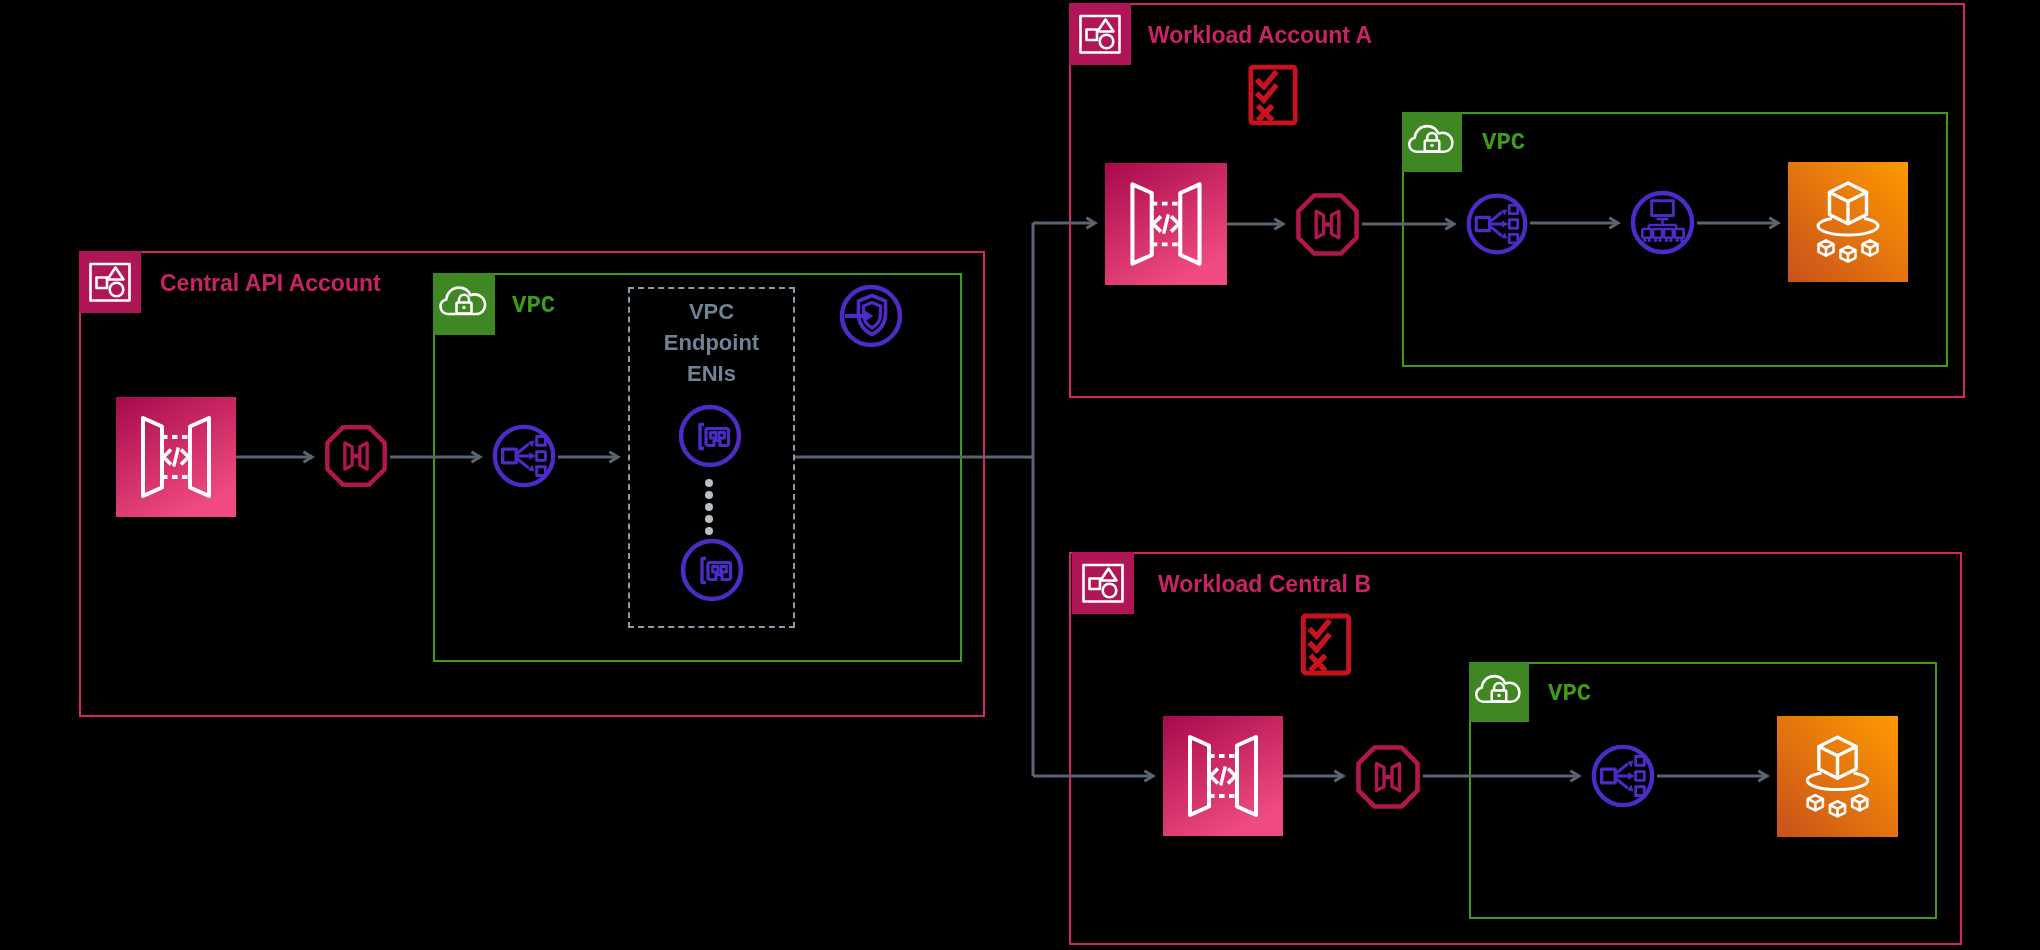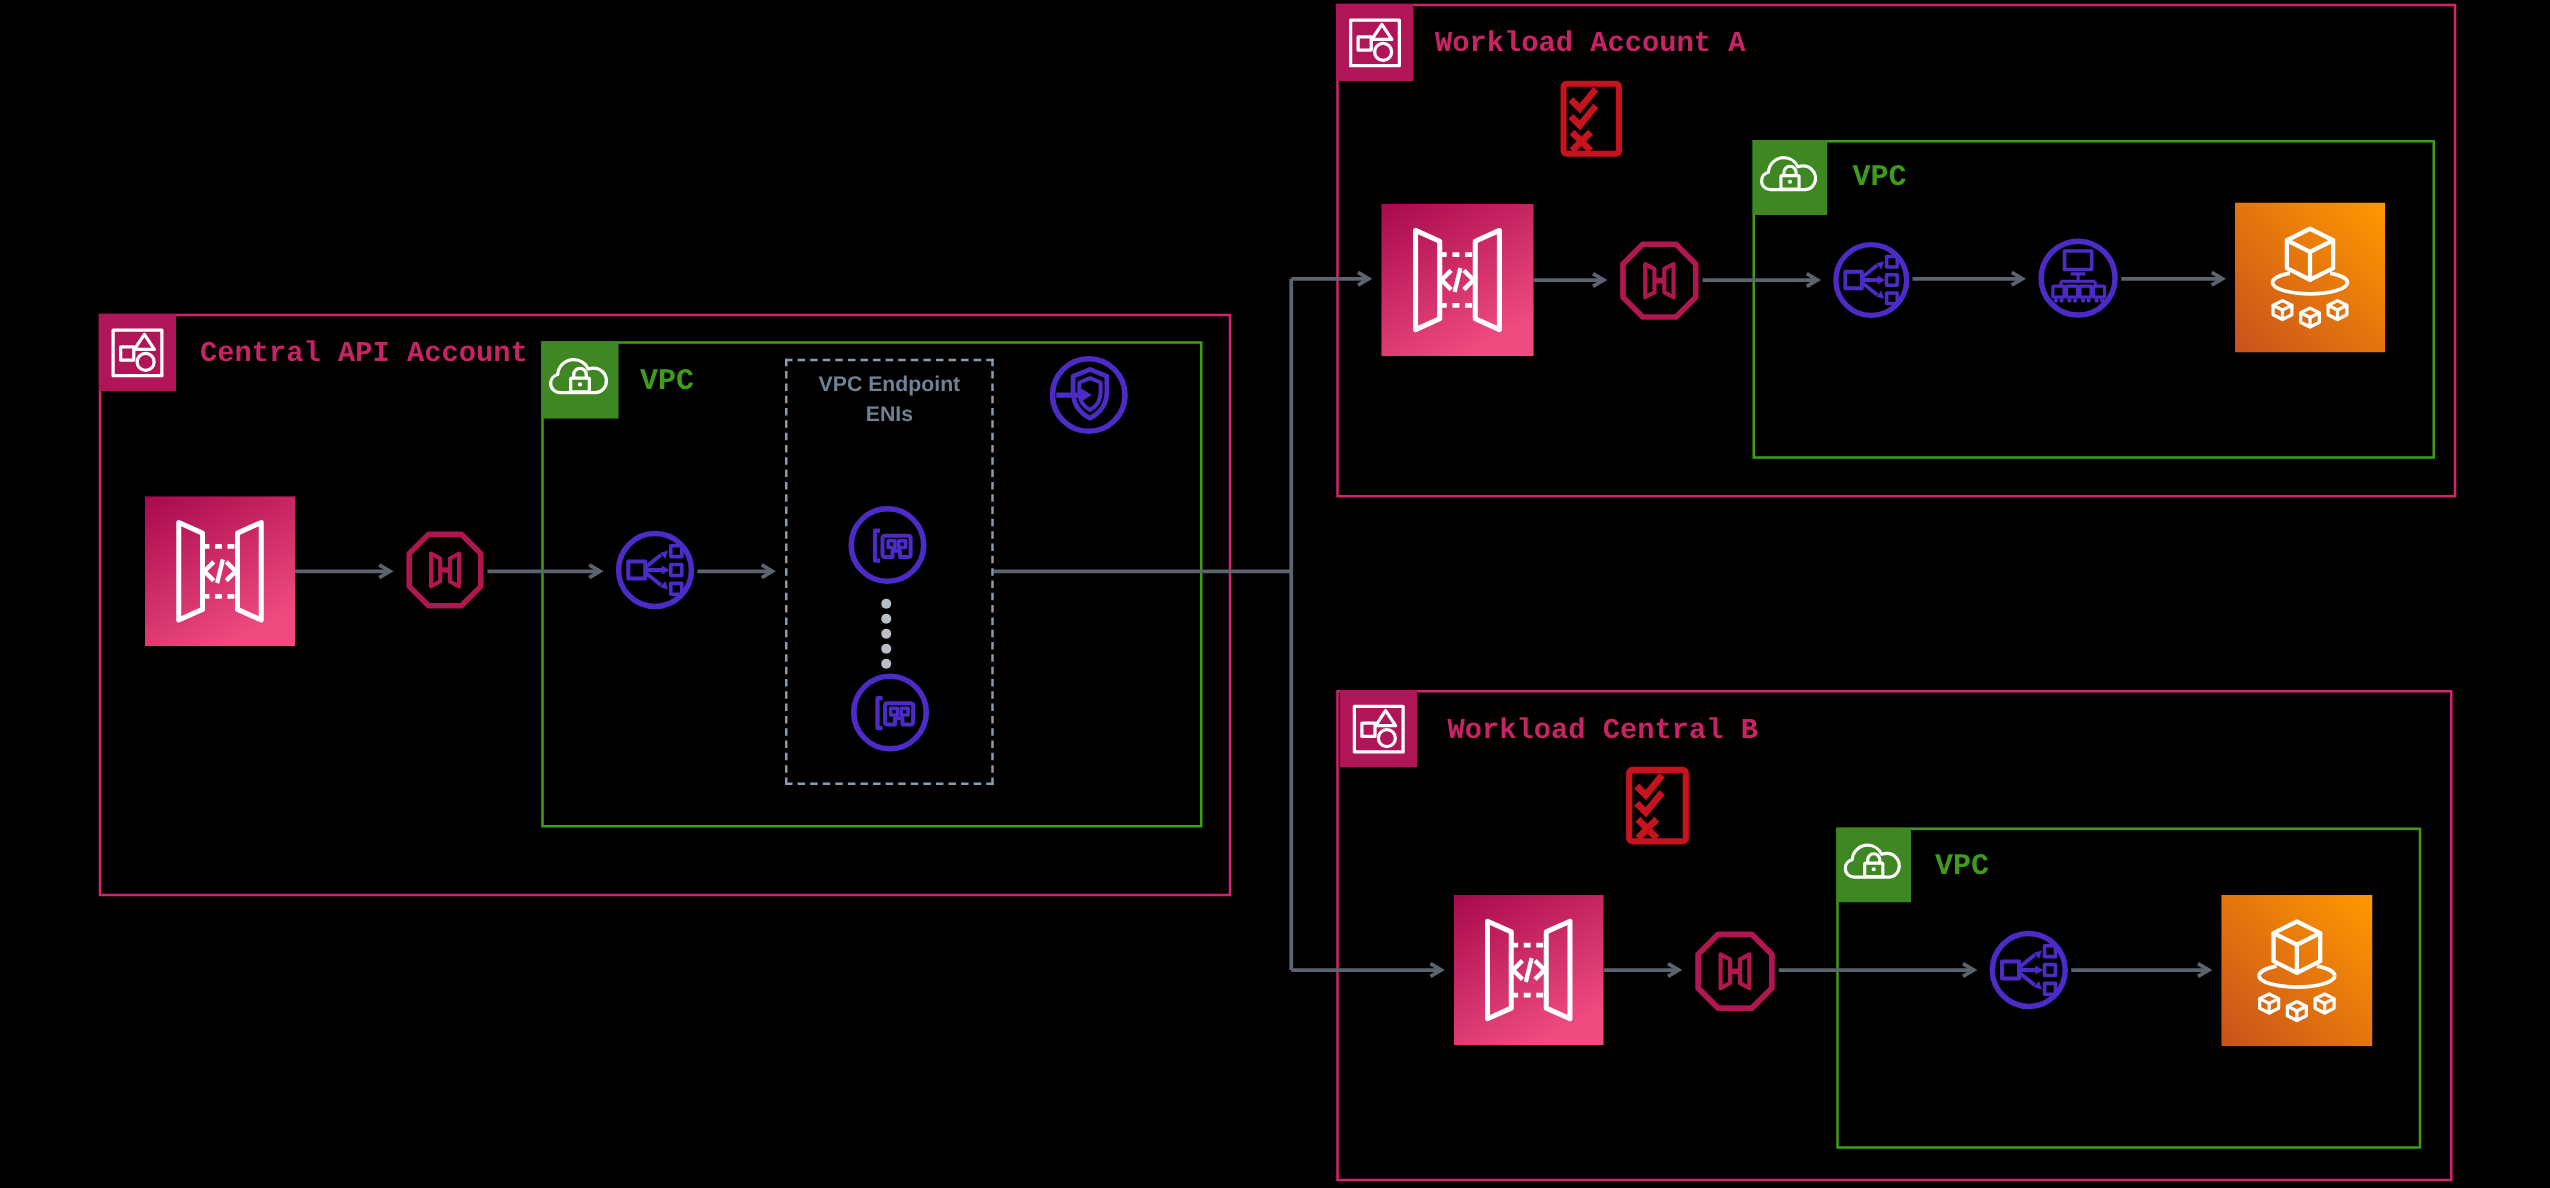--- a/index.html
+++ b/index.html
@@ -3,23 +3,23 @@
 <meta charset="utf-8">
 <style>
   html,body{margin:0;padding:0;background:#000;}
   .canvas{position:relative;width:2040px;height:950px;background:var(--background,#000);overflow:hidden;
           font-family:"Liberation Sans","DejaVu Sans",sans-serif;}
   .abs{position:absolute;}
   .group-box{position:absolute;box-sizing:border-box;background:transparent;}
   .account-box{border:2.5px solid var(--account_border,#D5246D);}
   .vpc-box{border:2.5px solid var(--vpc_border,#3F9C1B);}
   .eni-box{border:2.5px dashed var(--endpoint_box_border,#8A9BAC);}
-  .account-label{position:absolute;color:var(--account_label,#C72365);font-size:23px;font-weight:700;white-space:nowrap;font-family:Liberation Mono, monospace;}
+  .account-label{position:absolute;color:var(--account_label,#C72365);font-size:23px;font-weight:700;white-space:nowrap;}
   .vpc-label{position:absolute;color:var(--vpc_label,#3F9C1B);font-size:24px;font-weight:700;white-space:nowrap;font-family:Liberation Mono, monospace;}
-  .eni-label{position:absolute;color:var(--endpoint_box_label,#6F8296);font-size:17px;font-weight:700;
+  .eni-label{position:absolute;color:var(--endpoint_box_label,#6F8296);font-size:22px;font-weight:700;
              text-align:center;line-height:1.42;}
   svg{display:block;}
   .icon{position:absolute;}
 </style>
 </head>
 <body>
 
 <div class="canvas">
 
   <svg width="0" height="0" style="position:absolute" aria-hidden="true">

